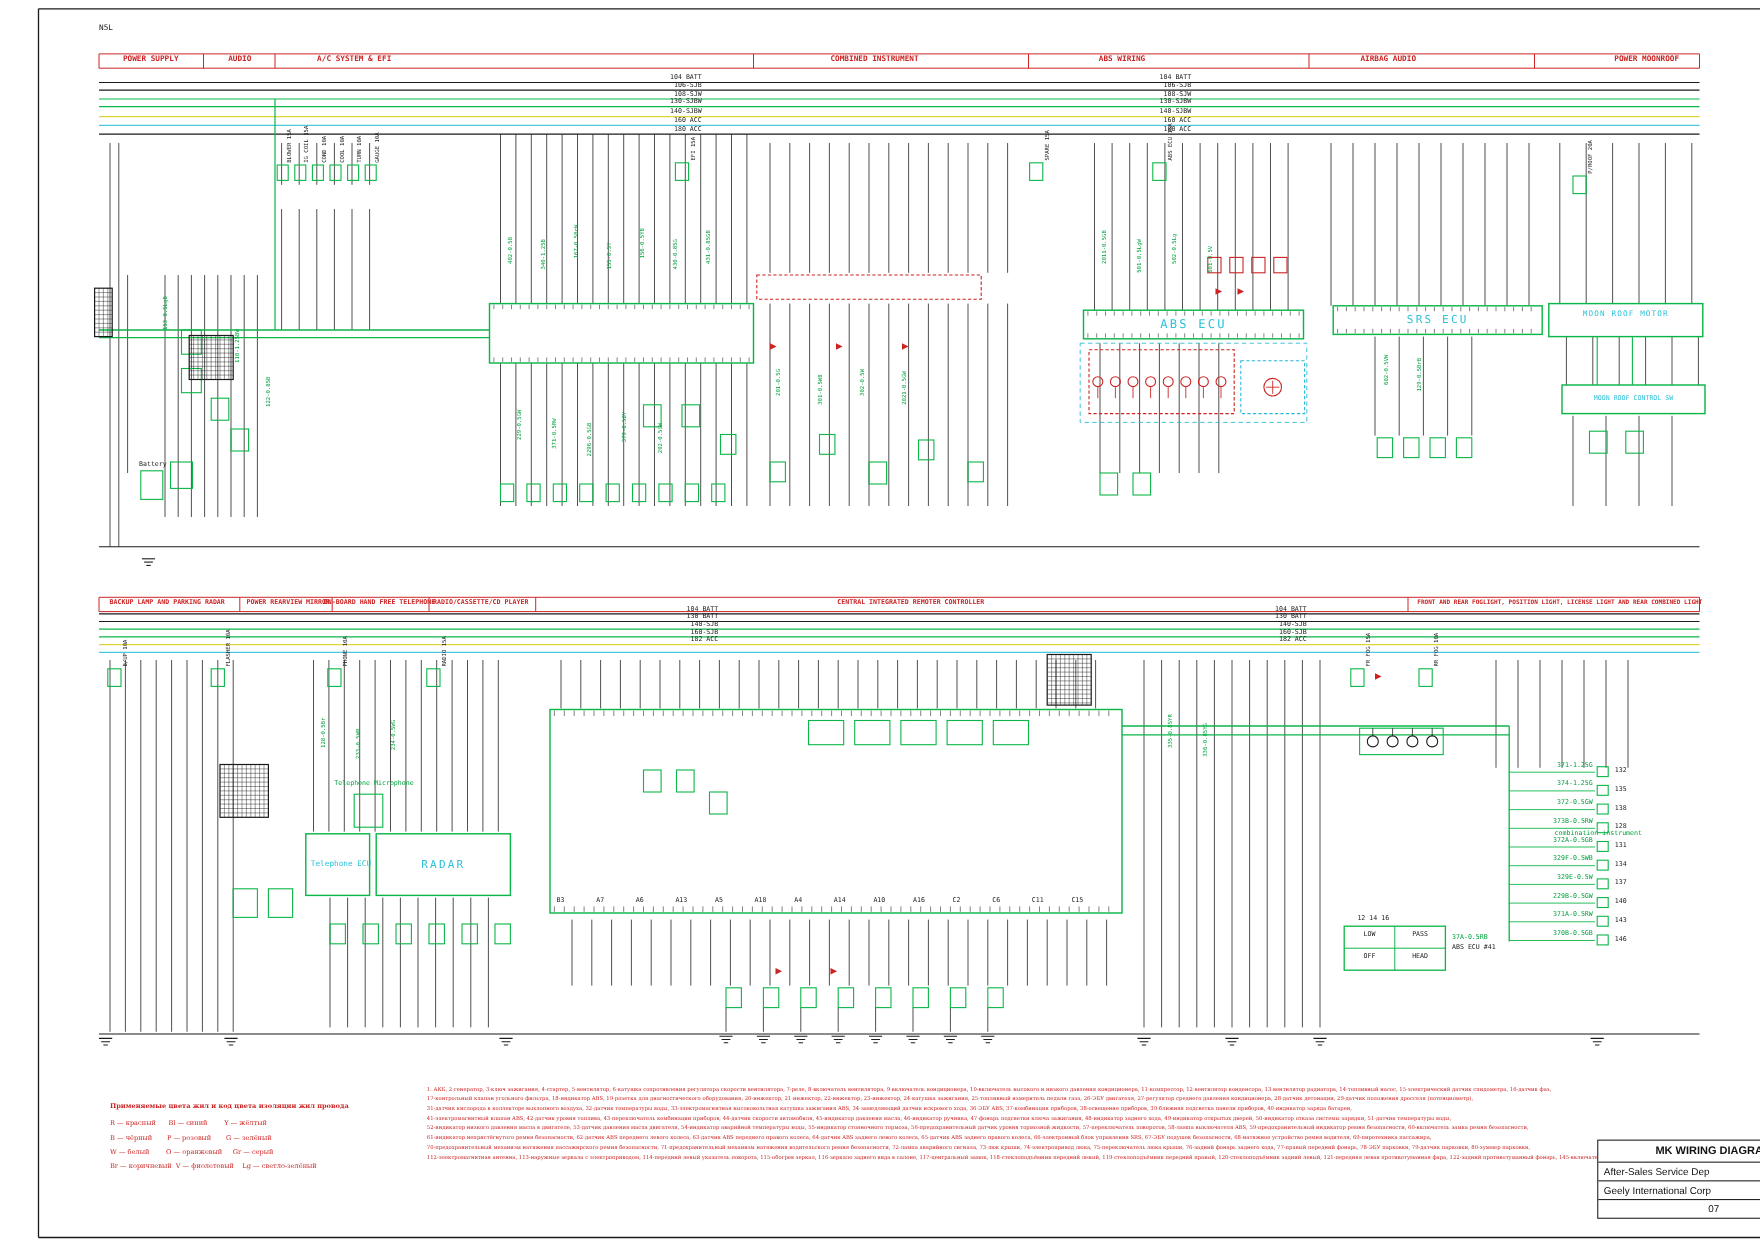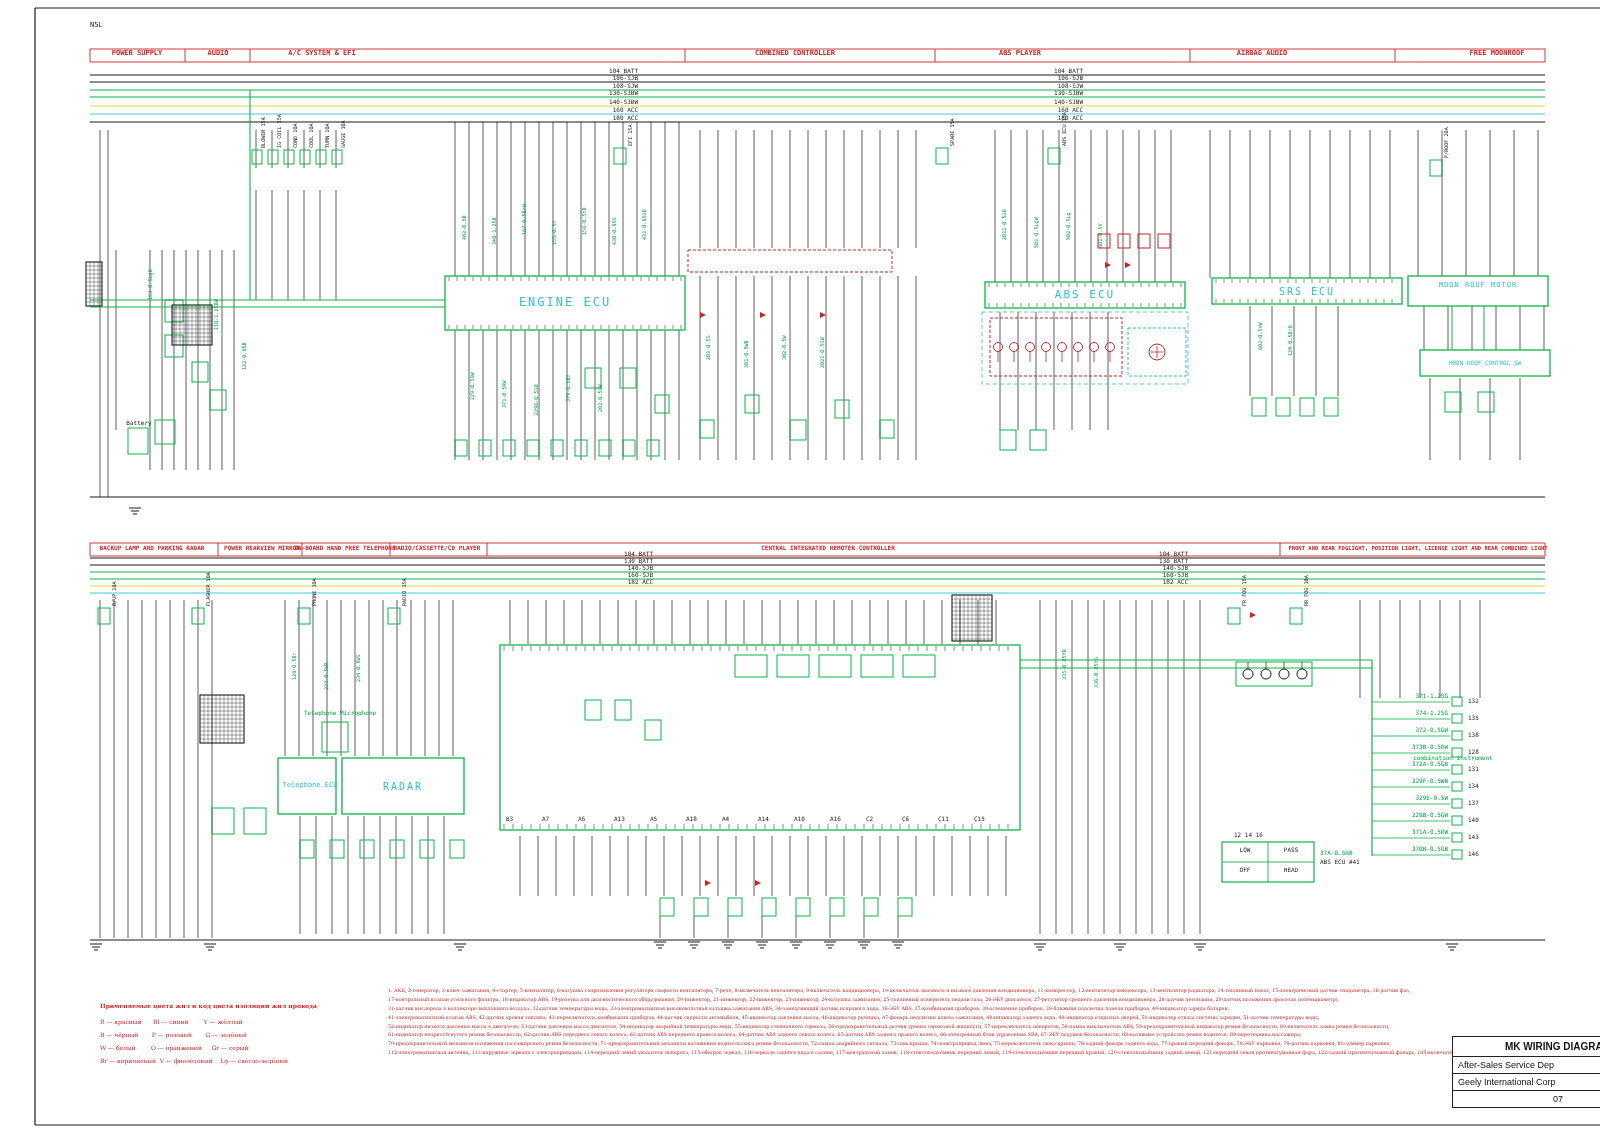--- a/index.html
+++ b/index.html
@@ -871,21 +871,20 @@
       <rect x="1452" y="833" width="10" height="9" fill="none" stroke="#0bb648" stroke-width="1"></rect>
       <line x1="1372" y1="855" x2="1450" y2="855" stroke="#0bb648" stroke-width="0.8"></line>
       <rect x="1452" y="850" width="10" height="9" fill="none" stroke="#0bb648" stroke-width="1"></rect>
       <rect x="1222" y="842" width="92" height="40" fill="none" stroke="#0bb648" stroke-width="1.2"></rect>
       <line x1="1268" y1="842" x2="1268" y2="882" stroke="#0bb648" stroke-width="0.9"></line>
       <line x1="1222" y1="862" x2="1314" y2="862" stroke="#0bb648" stroke-width="0.9"></line>
     </svg>
 
   <div class="lbl s7" style="left:90px;top:22px">N5L</div>
 
-  <div class="lbl cyn ctr blk" style="left:445px;top:276px;width:240px;height:54px;font-size:12px">ENGINE ECU</div>
   <div class="lbl cyn ctr blk" style="left:985px;top:282px;width:200px;height:26px;font-size:11px">ABS ECU</div>
   <div class="lbl cyn ctr blk" style="left:1212px;top:278px;width:190px;height:26px;font-size:10px">SRS ECU</div>
   <div class="lbl cyn ctr" style="left:1408px;top:276px;width:140px;height:20px;font-size:7px;letter-spacing:1px">MOON ROOF MOTOR</div>
   <div class="lbl cyn ctr" style="left:1420px;top:350px;width:130px;height:26px;font-size:6px">MOON ROOF CONTROL SW</div>
   <div class="lbl cyn ctr" style="left:281px;top:758px;width:58px;height:56px;font-size:7px;white-space:normal">Telephone ECU</div>
   <div class="lbl cyn ctr blk" style="left:342px;top:758px;width:122px;height:56px;font-size:10px">RADAR</div>
   <div class="lbl grn ctr" style="left:1396px;top:755px;width:114px;font-size:6px">combination instrument</div>
   <div class="lbl grn ctr" style="left:300px;top:710px;width:80px;font-size:6px">Telephone Microphone</div>
   <div class="lbl ctr" style="left:118px;top:420px;width:42px;font-size:6px">Battery</div>
 
@@ -911,24 +910,24 @@
   <div class="titleblock">
     <div class="tb-row tb-title">MK WIRING DIAGRAM</div>
     <div class="tb-row">After-Sales Service Dep</div>
     <div class="tb-row">Geely International Corp</div>
     <div class="tb-row tb-num">07</div>
   </div>
 
 <div class="lbl sec" style="left: 137px; top: 50px;">POWER SUPPLY</div>
     <div class="lbl sec" style="left: 218px; top: 50px;">AUDIO</div>
     <div class="lbl sec" style="left: 322px; top: 50px;">A/C SYSTEM &amp; EFI</div>
-    <div class="lbl sec" style="left: 795px; top: 50px;">COMBINED CONTROLLER</div>
-    <div class="lbl sec" style="left: 1020px; top: 50px;">ABS PLAYER</div>
+    <div class="lbl sec" style="left: 795px; top: 50px;">COMBINED INSTRUMENT</div>
+    <div class="lbl sec" style="left: 1020px; top: 50px;">ABS WIRING</div>
     <div class="lbl sec" style="left: 1262px; top: 50px;">AIRBAG AUDIO</div>
-    <div class="lbl sec" style="left: 1497px; top: 50px;">FREE MOONROOF</div>
+    <div class="lbl sec" style="left: 1497px; top: 50px;">POWER MOONROOF</div>
     <div class="lbl secb" style="left: 152px; top: 545px;">BACKUP LAMP AND PARKING RADAR</div>
     <div class="lbl secb" style="left: 262px; top: 545px;">POWER REARVIEW MIRROR</div>
     <div class="lbl secb" style="left: 345px; top: 545px;">ON-BOARD HAND FREE TELEPHONE</div>
     <div class="lbl secb" style="left: 437px; top: 545px;">RADIO/CASSETTE/CD PLAYER</div>
     <div class="lbl secb" style="left: 828px; top: 545px;">CENTRAL INTEGRATED REMOTER CONTROLLER</div>
     <div class="lbl secb" style="left: 1418px; top: 545px; transform: translateX(-50%) scale(0.92);">FRONT AND REAR FOGLIGHT, POSITION LIGHT, LICENSE LIGHT AND REAR COMBINED LIGHT</div>
     <div class="lbl s6" style="left: 582px; top: 68px; width: 56px; text-align: right;">104 BATT</div>
     <div class="lbl s6" style="left: 582px; top: 75px; width: 56px; text-align: right;">106-SJB</div>
     <div class="lbl s6" style="left: 582px; top: 83px; width: 56px; text-align: right;">108-SJW</div>
     <div class="lbl s6" style="left: 582px; top: 90px; width: 56px; text-align: right;">130-SJBW</div>

